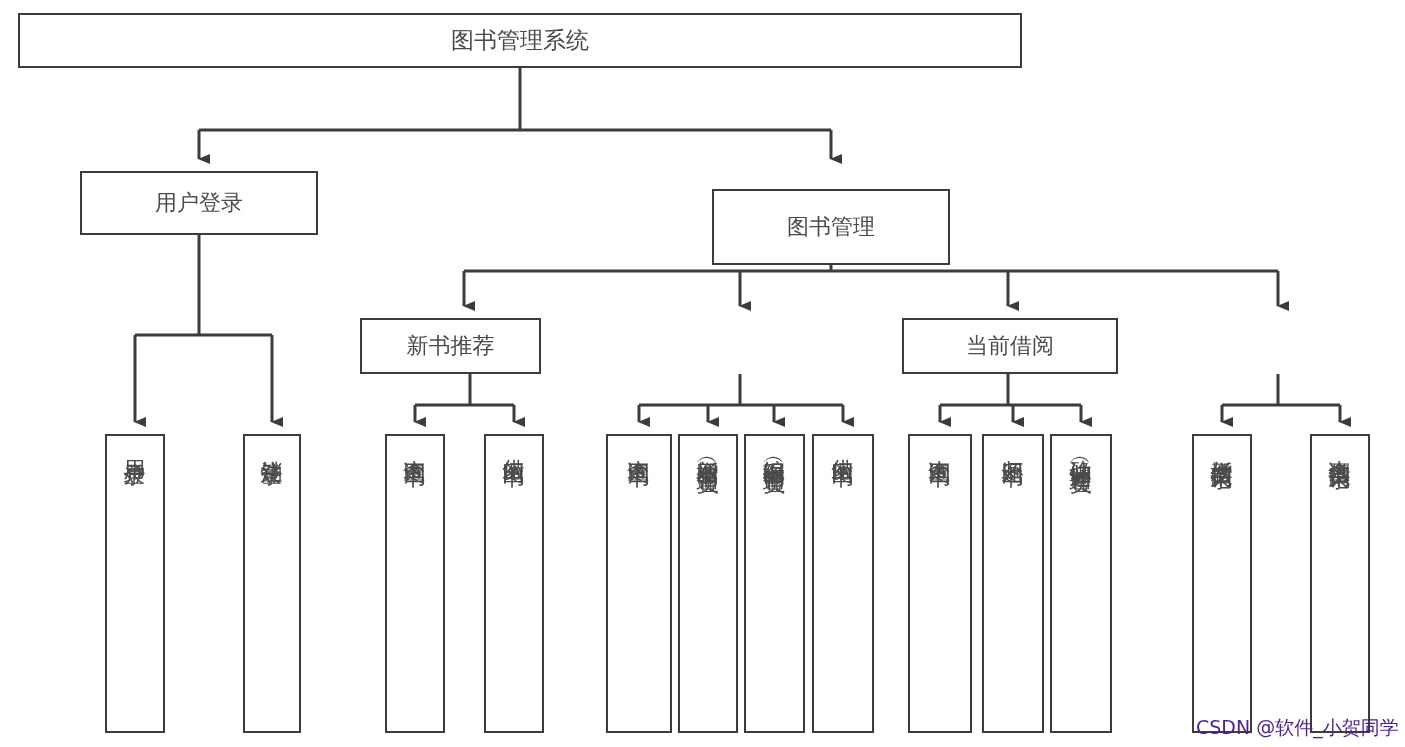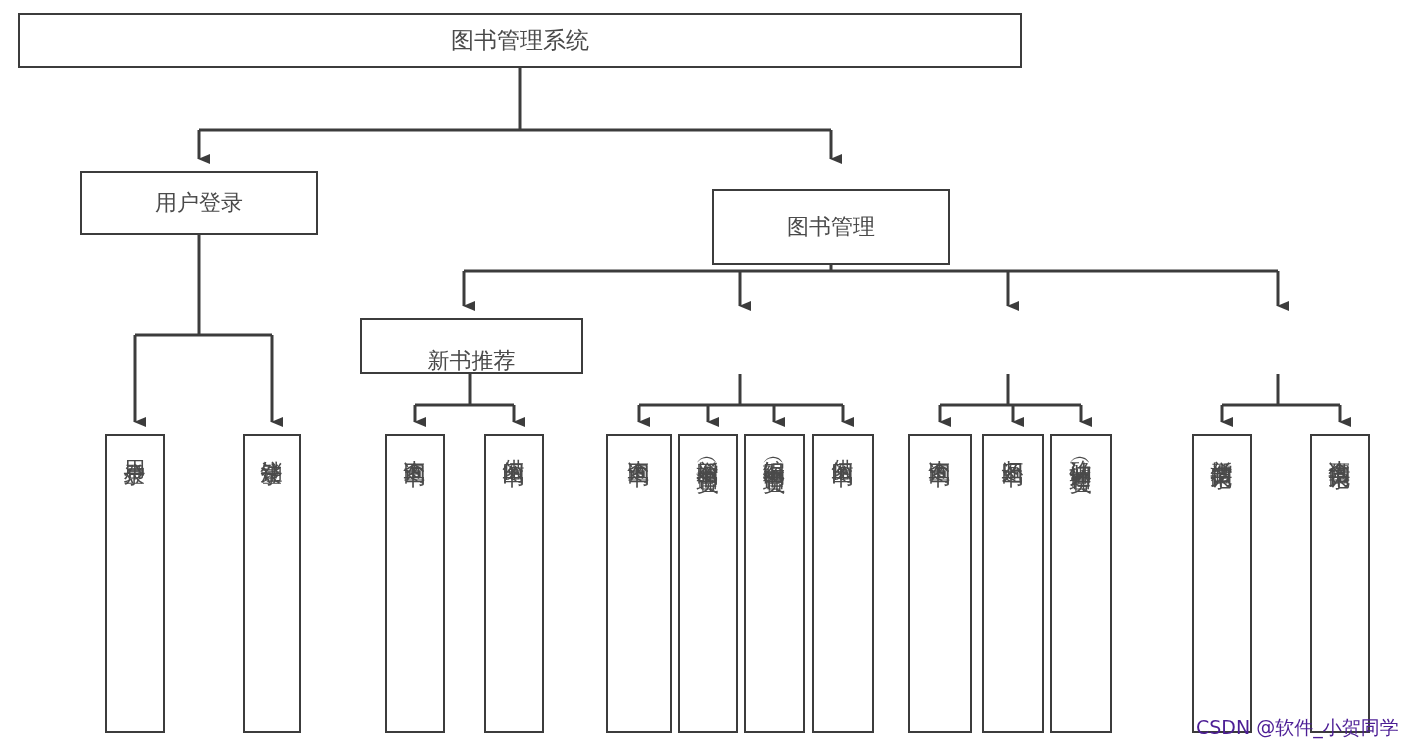--- a/index.html
+++ b/index.html
@@ -123,22 +123,25 @@
     <span class="node-label">图书管理系统</span>
   </div>
 
   <div class="node-box node-mid" style="left: 80px; top: 171px; width: 238px; height: 64px;">
     <span class="node-label">用户登录</span>
   </div>
   <div class="node-box node-mid" style="left: 712px; top: 165px; width: 238px; height: 76px; margin-top: 24px;">
     <span class="node-label">图书管理</span>
   </div>
 
-  <div class="node-box node-mid" style="left: 360px; top: 318px; width: 223px; height: 56px; align-items: flex-end;">
+  <div class="node-box node-mid" style="left: 360px; top: 318px; width: 181px; height: 56px;">
     <span class="node-label">新书推荐</span>
+  </div>
+  <div class="node-box node-mid" style="left: 902px; top: 318px; width: 216px; height: 56px;">
+    <span class="node-label">当前借阅</span>
   </div>
 
   <div class="node-box node-leaf" style="left: 105px; top: 434px; width: 60px; height: 299px;">
     <span class="node-label">用户登录</span>
   </div>
   <div class="node-box node-leaf" style="left: 243px; top: 434px; width: 58px; height: 299px;">
     <span class="node-label">注销登录</span>
   </div>
   <div class="node-box node-leaf" style="left: 385px; top: 434px; width: 60px; height: 299px;">
     <span class="node-label">查询图书</span>

